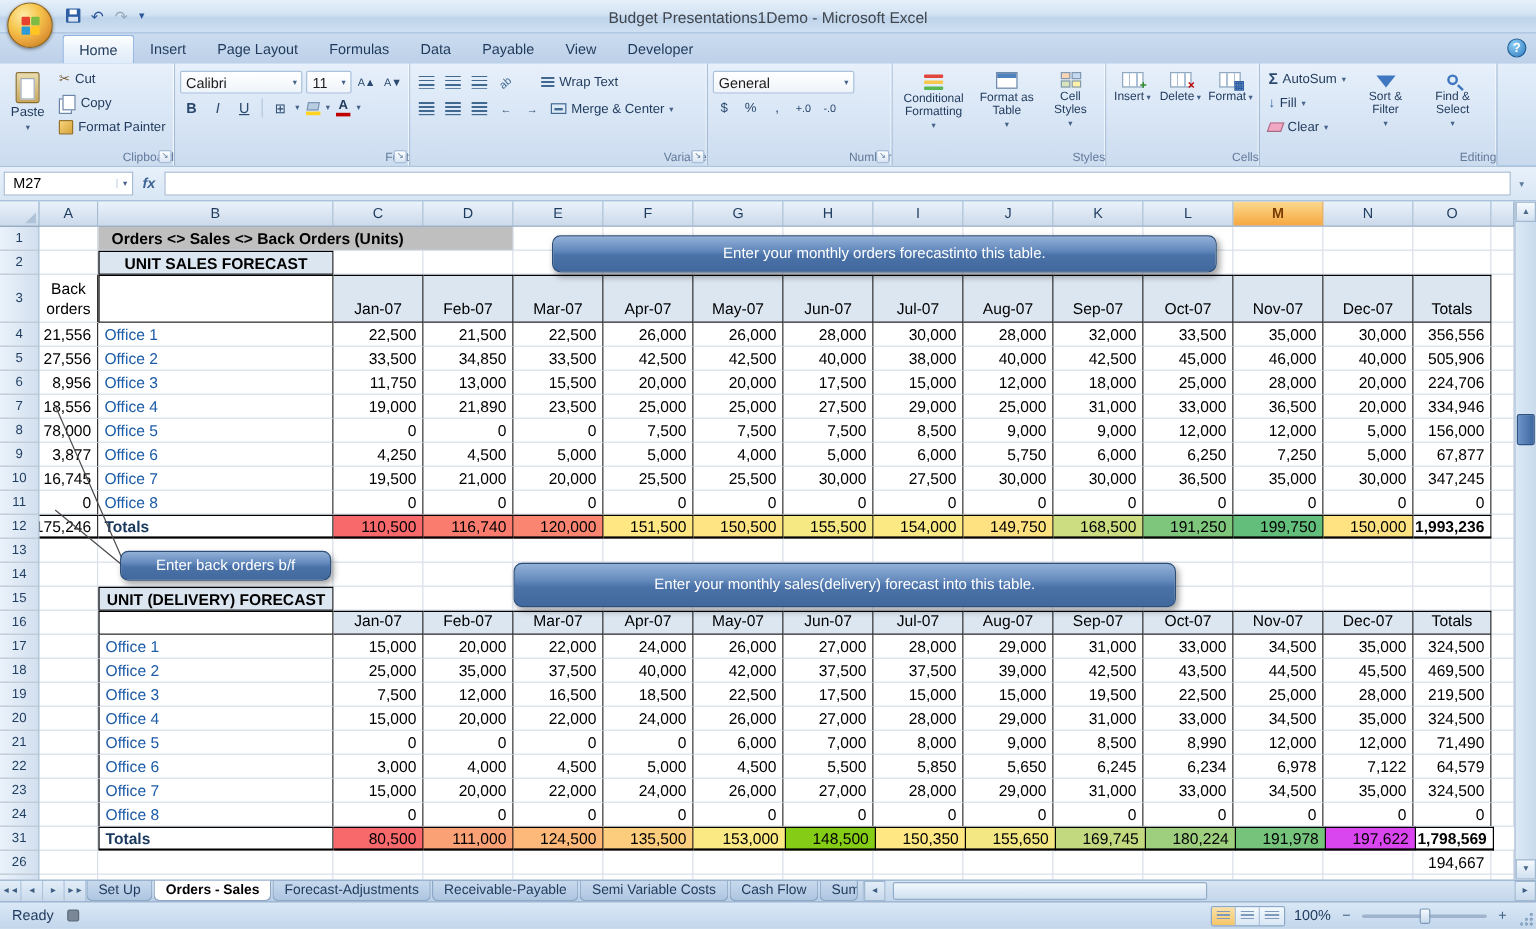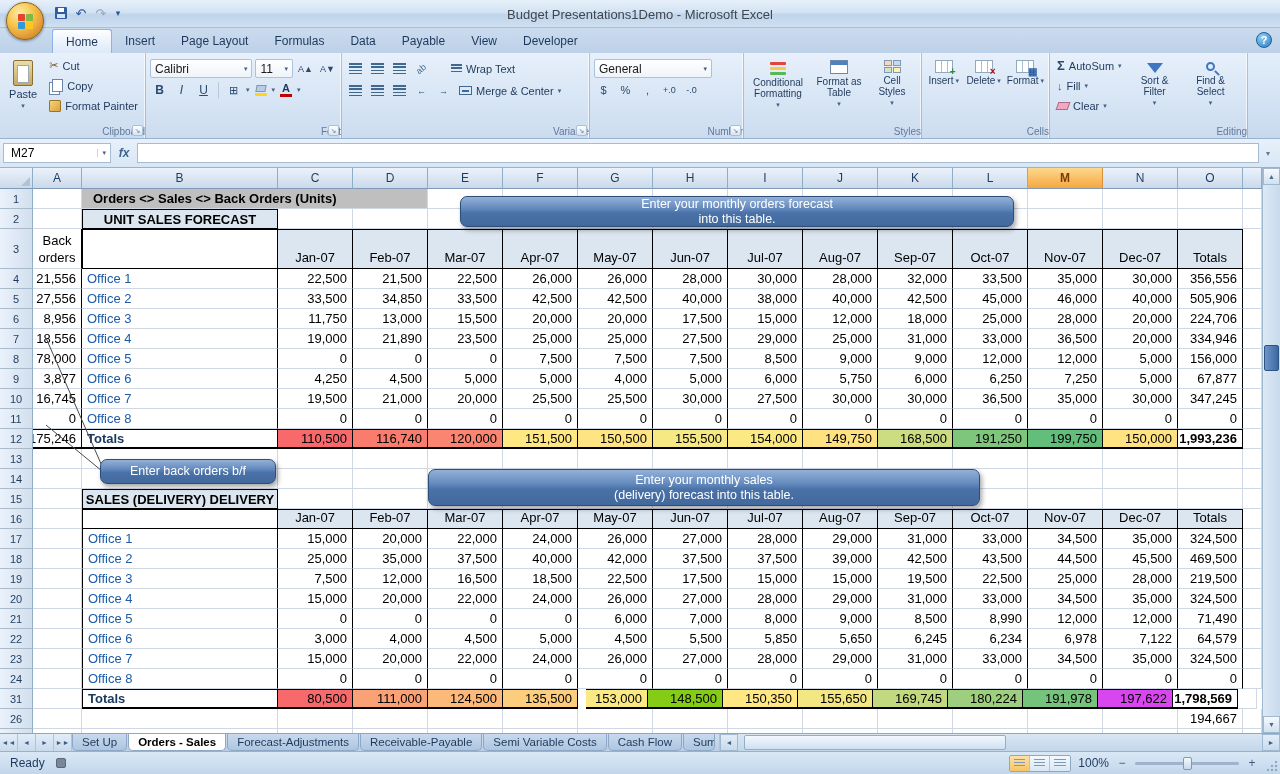--- a/index.html
+++ b/index.html
@@ -146,21 +146,21 @@
   .totlbl{color:#17375D;font-weight:bold;padding-left:5px}
   .tbx{border:1px solid #000}
   .bR{border-right:1px solid #000}
   .bL{border-left:1px solid #000}
   .bT{border-top:1px solid #000}
   .bB{border-bottom:1px solid #000}
   .bB2{border-bottom:2px solid #000}
   .connectors{position:absolute;left:0;top:0;pointer-events:none}
   .connectors line{stroke:#4A4A4A;stroke-width:1}
   .callout{position:absolute;background:linear-gradient(180deg,#93B1D8 0%,#6389BC 40%,#4A72A8 55%,#41699D 100%);
-    border:1px solid #2C4E78;border-radius:7px;color:#fff;display:flex;flex-direction:column;
+    border:1px solid #2C4E78;border-radius:7px;color:#fff;display:flex;flex-direction:row;
     align-items:center;justify-content:center;font-size:12.5px;line-height:15px;
     box-shadow:2px 3px 5px rgba(0,0,0,.35);text-align:center;z-index:5}
   .co-orders{left:460px;top:28px;width:554px;height:31px}
   .co-back{left:100px;top:291px;width:176px;height:25px}
   .co-sales{left:428px;top:301px;width:552px;height:37px}
   .vscroll{position:absolute;top:0;right:0;width:18px;height:100%;
     background:linear-gradient(90deg,#DCE9F6,#C8DAEC);border-left:1px solid #A0B8D0;z-index:6}
   .varr{height:17px;font-size:7px;color:#4A6A8A;text-align:center;line-height:16px;
     background:linear-gradient(#F5FAFE,#D1E0F0);border:1px solid #A0B8D0}
   .varr.vdown{position:absolute;bottom:0;left:0;right:0}
@@ -762,21 +762,21 @@
           <div class="cell" style="width: 75px;"></div>
           <div class="cell" style="width: 75px;"></div>
           <div class="cell" style="width: 75px;"></div>
           <div class="cell" style="width: 75px;"></div>
           <div class="cell" style="width: 65px;"></div>
           <div class="cell" style="width: 19px;"></div>
         </div>
         <div class="grow" style="height: 20px;">
           <div class="cell rh" style="width: 33px;">15</div>
           <div class="cell" style="width: 49px;"></div>
-          <div class="cell sect" style="width: 196px;">SALES (DELIVERY) DELIVERY</div>
+          <div class="cell sect" style="width: 196px;">UNIT (DELIVERY) FORECAST</div>
           <div class="cell" style="width: 75px;"></div>
           <div class="cell" style="width: 75px;"></div>
           <div class="cell" style="width: 75px;"></div>
           <div class="cell" style="width: 75px;"></div>
           <div class="cell" style="width: 75px;"></div>
           <div class="cell" style="width: 75px;"></div>
           <div class="cell" style="width: 75px;"></div>
           <div class="cell" style="width: 75px;"></div>
           <div class="cell" style="width: 75px;"></div>
           <div class="cell" style="width: 75px;"></div>
@@ -957,21 +957,21 @@
           <div class="cell" style="width: 19px;"></div>
         </div>
         <div class="grow" style="height: 20px;">
           <div class="cell rh" style="width: 33px;">31</div>
           <div class="cell" style="width: 49px;"></div>
           <div class="cell totlbl bL bR bT bB2" style="width: 196px;">Totals</div>
           <div class="cell num bR bT bB2" style="width: 75px; background: rgb(248, 105, 107);">80,500</div>
           <div class="cell num bR bT bB2" style="width: 75px; background: rgb(251, 161, 118);">111,000</div>
           <div class="cell num bR bT bB2" style="width: 75px; background: rgb(252, 185, 122);">124,500</div>
           <div class="cell num bR bT bB2" style="width: 75px; background: rgb(253, 205, 126);">135,500</div>
-          <div class="cell num bR bT bB2" style="width: 62px; background: rgb(251, 234, 132); margin-left: 8px;">153,000</div>
+          <div class="cell num bR bT bB2" style="width: 77px; background: rgb(251, 234, 132);">153,000</div>
           <div class="cell num bR bT bB2" style="width: 75px; background: #84cc16;">148,500</div>
           <div class="cell num bR bT bB2" style="width: 75px; background: rgb(255, 232, 131);">150,350</div>
           <div class="cell num bR bT bB2" style="width: 75px; background: rgb(242, 231, 131);">155,650</div>
           <div class="cell num bR bT bB2" style="width: 75px; background: rgb(194, 217, 128);">169,745</div>
           <div class="cell num bR bT bB2" style="width: 75px; background: rgb(158, 207, 126);">180,224</div>
           <div class="cell num bR bT bB2" style="width: 75px; background: rgb(118, 196, 124);">191,978</div>
           <div class="cell num bR bT bB2" style="width: 75px; background: #d946ef;">197,622</div>
           <div class="cell num bold bR bT bB2" style="width: 65px;">1,798,569</div>
           <div class="cell" style="width: 19px;"></div>
         </div>

